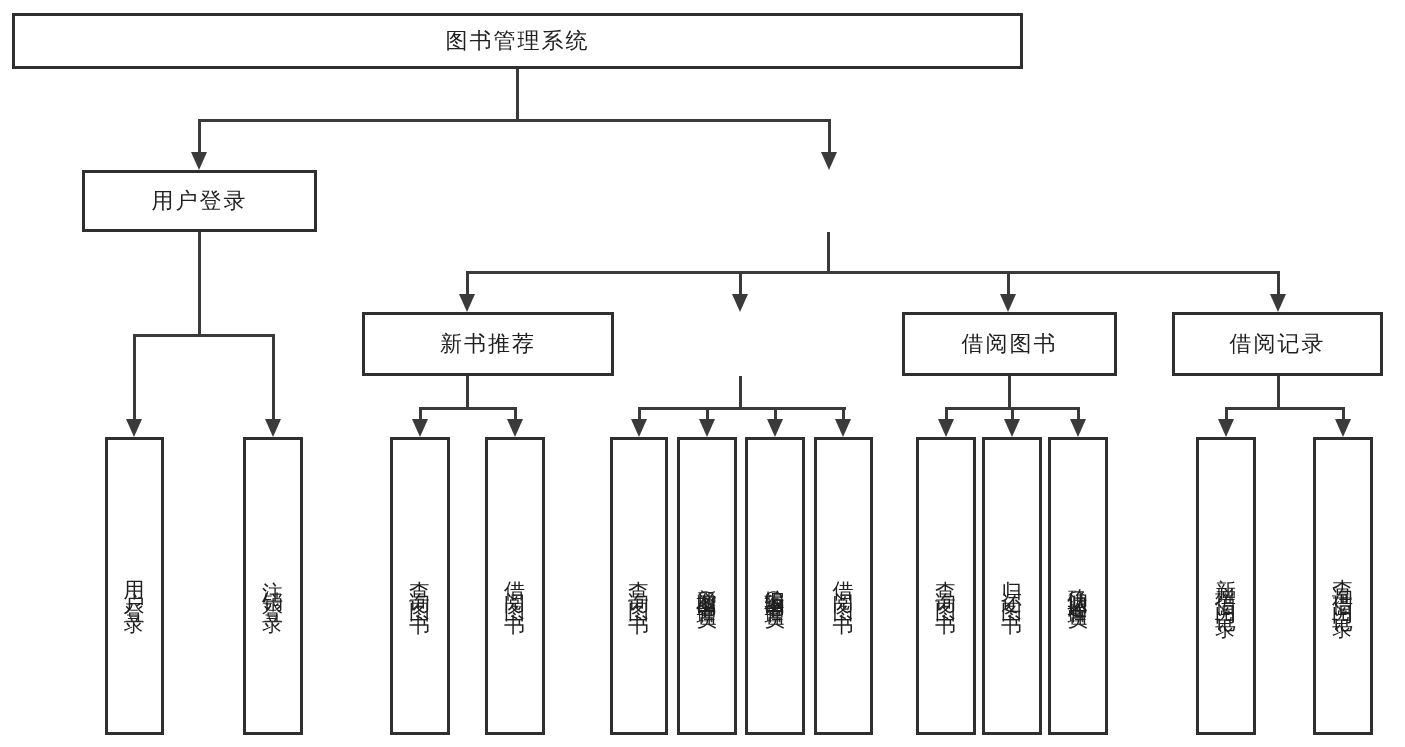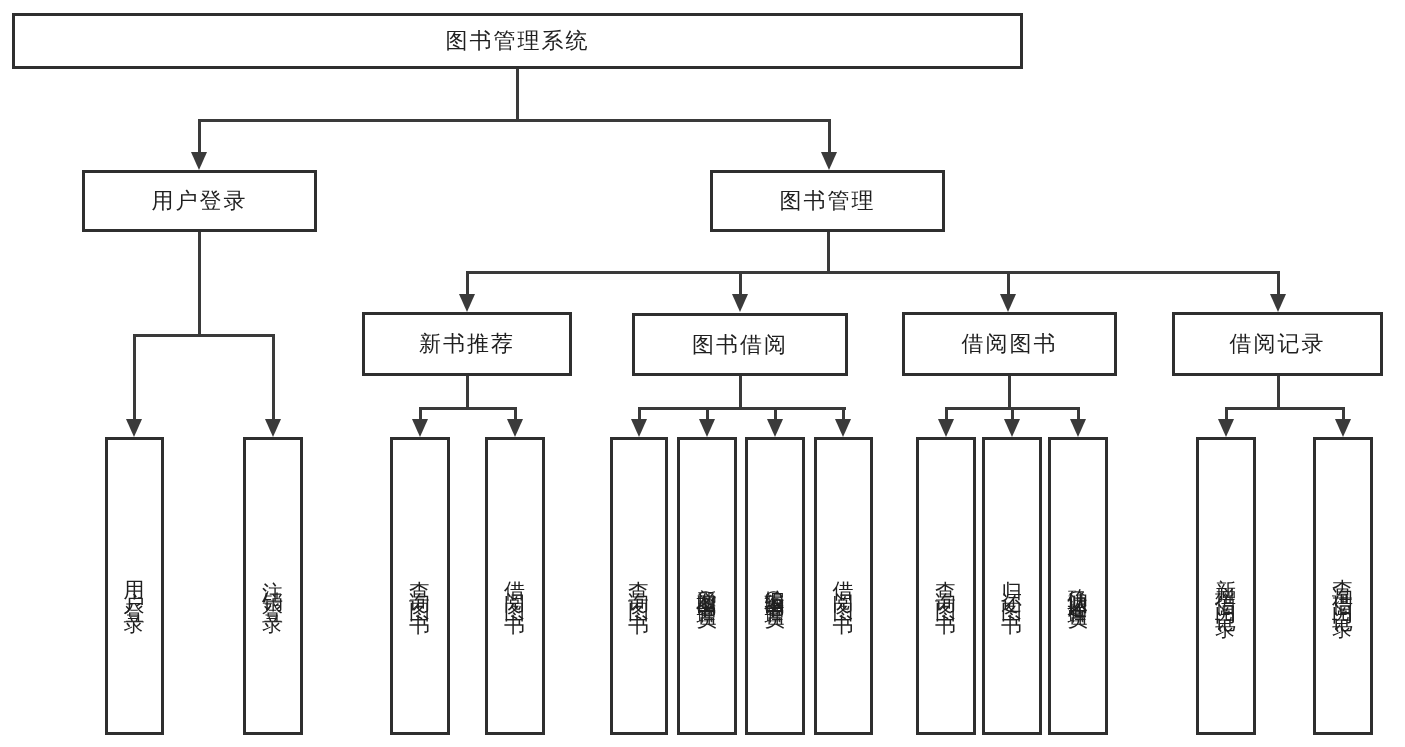--- a/index.html
+++ b/index.html
@@ -120,29 +120,23 @@
   <div class="vline" style="left:1342px;top:407px;height:14px"></div>
   <div class="arrow" style="left:1335px;top:419px"></div>
 
   <div class="node h" style="left:12px;top:13px;width:1011px;height:56px">
     <span>图书管理系统</span>
   </div>
 
   <div class="node h" style="left:82px;top:170px;width:235px;height:62px">
     <span>用户登录</span>
   </div>
-  <div class="node h" style="left:710px;top:170px;width:235px;height:62px">
-    <span>图书管理</span>
-  </div>
 
-  <div class="node h" style="left:362px;top:312px;width:210px;height:64px">
+  <div class="node h" style="left:362px;top:312px;width:252px;height:64px">
     <span>新书推荐</span>
-  </div>
-  <div class="node h" style="left:632px;top:313px;width:216px;height:63px">
-    <span>图书借阅</span>
   </div>
   <div class="node h" style="left:902px;top:312px;width:215px;height:64px">
     <span>借阅图书</span>
   </div>
   <div class="node h" style="left:1172px;top:312px;width:211px;height:64px">
     <span>借阅记录</span>
   </div>
 
   <div class="node v" style="left:105px;top:437px;width:59px;height:298px">
     <span>用户登录</span>

